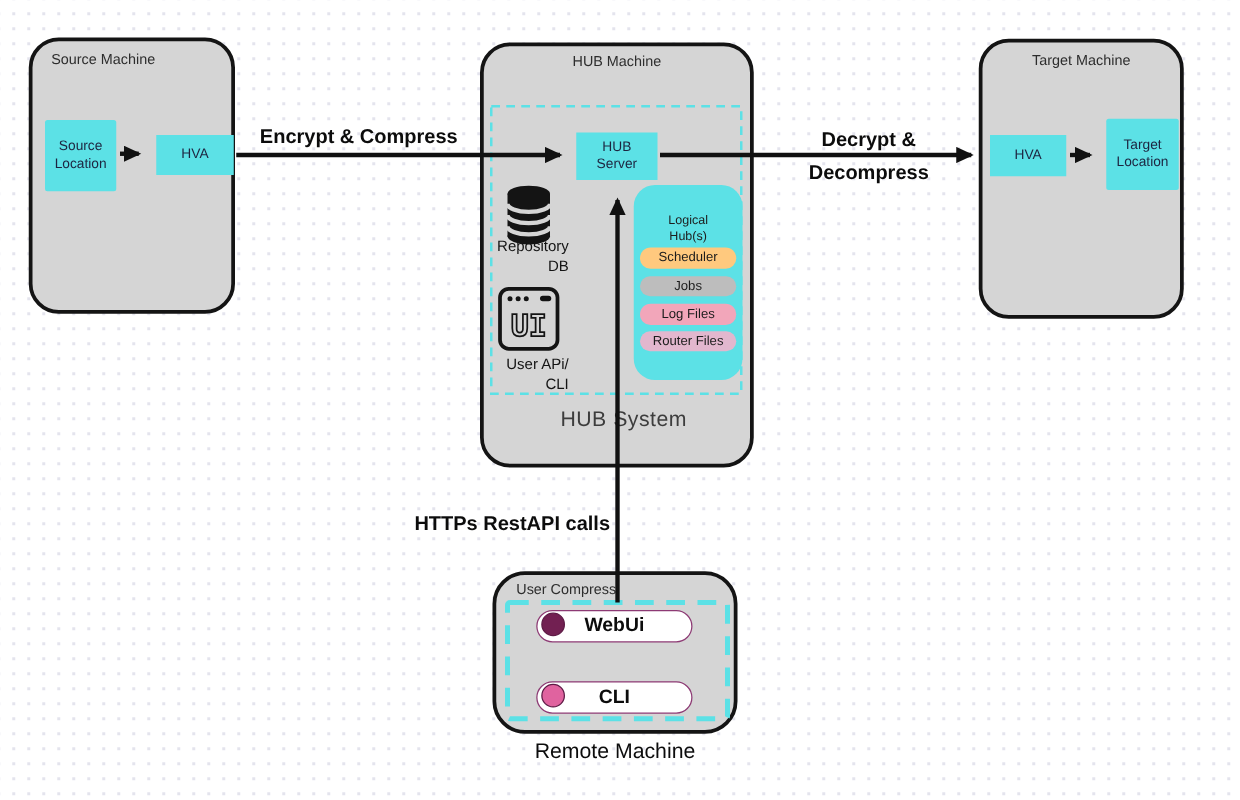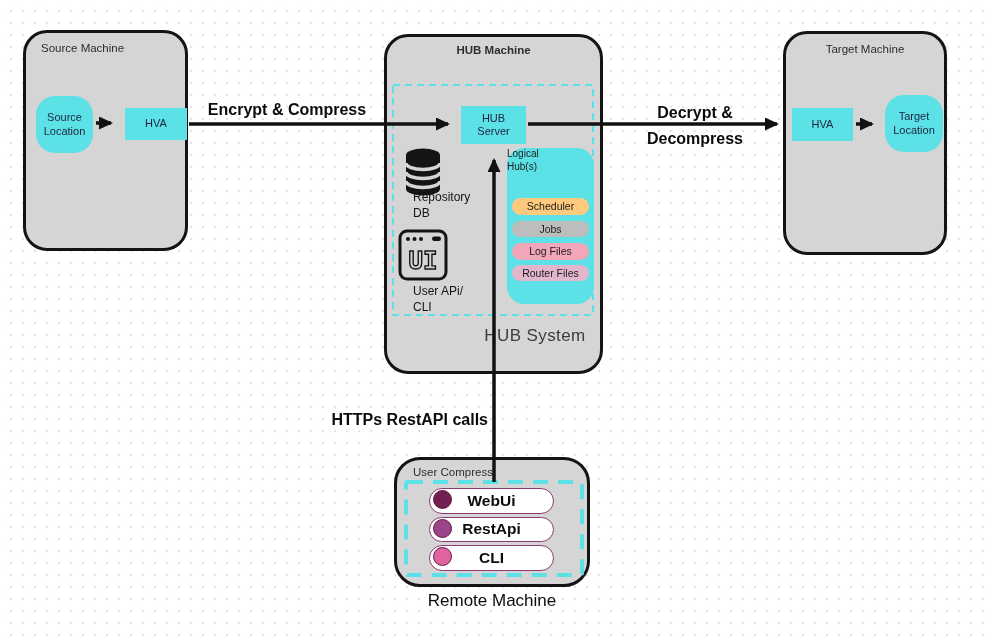--- a/index.html
+++ b/index.html
@@ -31,47 +31,47 @@
     position: absolute;
     display: flex;
     align-items: center;
     justify-content: center;
     text-align: center;
     font-size: 11px;
     line-height: 13.5px;
     color: #1d2540;
     white-space: pre-line;
   }
-  .squircle { border-radius: 19px; }
+  .squircle { border-radius: 2px; }
   .lh-box { position: absolute; border-radius: 17px; }
   .lh-title {
-    padding-top: 0;
+    padding-top: 23px;
+    text-align: center;
     font-size: 10px;
     line-height: 12.5px;
     color: #1c1c1c;
     white-space: pre-line;
   }
   .lh-pill {
     position: absolute;
     display: flex;
     align-items: center;
     justify-content: center;
     font-size: 10.5px;
     color: #1c1c1c;
     border-radius: 9px;
   }
   .icon-holder { position: absolute; }
   .icon-label {
     position: absolute;
-    text-align: left;
+    text-align: right;
     font-size: 12px;
     line-height: 15.5px;
     color: #141414;
     white-space: pre-line;
-    margin-left: 22px;
   }
   .hub-system {
     position: absolute;
     font-size: 17px;
     color: #3d3d3d;
     text-align: center;
     letter-spacing: 0.4px;
   }
   .flow-label {
     position: absolute;
@@ -126,21 +126,21 @@
 </head>
 <body>
 
 <div id="canvas">
 
   <div class="machine" style="left: 23px; top: 30px; width: 165px; height: 221px; background: rgb(213, 213, 213);">
     <div class="machine-title" style="left:15px; top:9px;">Source Machine</div>
   </div>
 
   <div class="machine" style="left: 384px; top: 34px; width: 219px; height: 340px; background: rgb(213, 213, 213);">
-    <div class="machine-title centered" style="top:7px;font-weight:bold;">HUB Machine</div>
+    <div class="machine-title centered" style="top:7px;">HUB Machine</div>
   </div>
 
   <div class="machine" style="left: 783px; top: 31px; width: 164px; height: 224px; background: rgb(213, 213, 213);">
     <div class="machine-title centered" style="top:9px;">Target Machine</div>
   </div>
 
   <div class="machine" style="left: 394px; top: 457px; width: 196px; height: 130px; border-radius: 26px; background: rgb(213, 213, 213);">
     <div class="machine-title" style="left:16px; top:6px;">User Compress</div>
   </div>
 
@@ -179,38 +179,34 @@
 
   <div class="lh-box" style="left: 507px; top: 148px; width: 87px; height: 156px; background: rgb(92, 225, 230);">
     <div class="lh-title">Logical
 Hub(s)</div>
   </div>
   <div class="lh-pill" style="left: 512px; top: 198px; width: 77px; height: 16.5px; background: rgb(255, 201, 126);">Scheduler</div>
   <div class="lh-pill" style="left: 512px; top: 220.5px; width: 77px; height: 16.5px; background: rgb(189, 189, 189);">Jobs</div>
   <div class="lh-pill" style="left: 512px; top: 243px; width: 77px; height: 16.5px; background: rgb(242, 166, 186);">Log Files</div>
   <div class="lh-pill" style="left: 512px; top: 264.5px; width: 77px; height: 16.5px; background: rgb(226, 183, 206);">Router Files</div>
 
-  <div class="hub-system" style="left:384px; top:326px; width:230px;margin-left:36px;">HUB System</div>
+  <div class="hub-system" style="left:384px; top:326px; width:230px;">HUB System</div>
 
   <div class="node" style="left: 792px; top: 108px; width: 61px; height: 33px; background: rgb(92, 225, 230);">HVA</div>
   <div class="node squircle" style="left: 885px; top: 95px; width: 58px; height: 57px; padding: 0px 5px; background: rgb(92, 225, 230);">Target
 Location</div>
 
   <div class="flow-label" style="left:187px; top:97px; width:200px; text-align:center;">Encrypt &amp; Compress</div>
   <div class="flow-label" style="left:610px; top:100px; width:170px; text-align:center;">Decrypt &amp;
 Decompress</div>
   <div class="flow-label" style="left:290px; top:407px; width:198px; text-align:right;">HTTPs RestAPI calls</div>
 
   <div class="ui-pill" style="top:488px;">
     <span class="ui-pill-dot" style="background: rgb(114, 32, 82);"></span>
     <span class="ui-pill-label">WebUi</span>
-  </div>
-  <div class="ui-pill" style="top:516.5px;">
-    <span class="ui-pill-dot" style="background: rgb(156, 68, 137);"></span>
-    <span class="ui-pill-label">RestApi</span>
   </div>
   <div class="ui-pill" style="top:545px;">
     <span class="ui-pill-dot" style="background: rgb(224, 99, 159);"></span>
     <span class="ui-pill-label">CLI</span>
   </div>
 
   <div class="caption" style="left:394px; top:591px; width:196px;">Remote Machine</div>
 
   <svg class="overlay" width="992" height="640">
     <defs>

